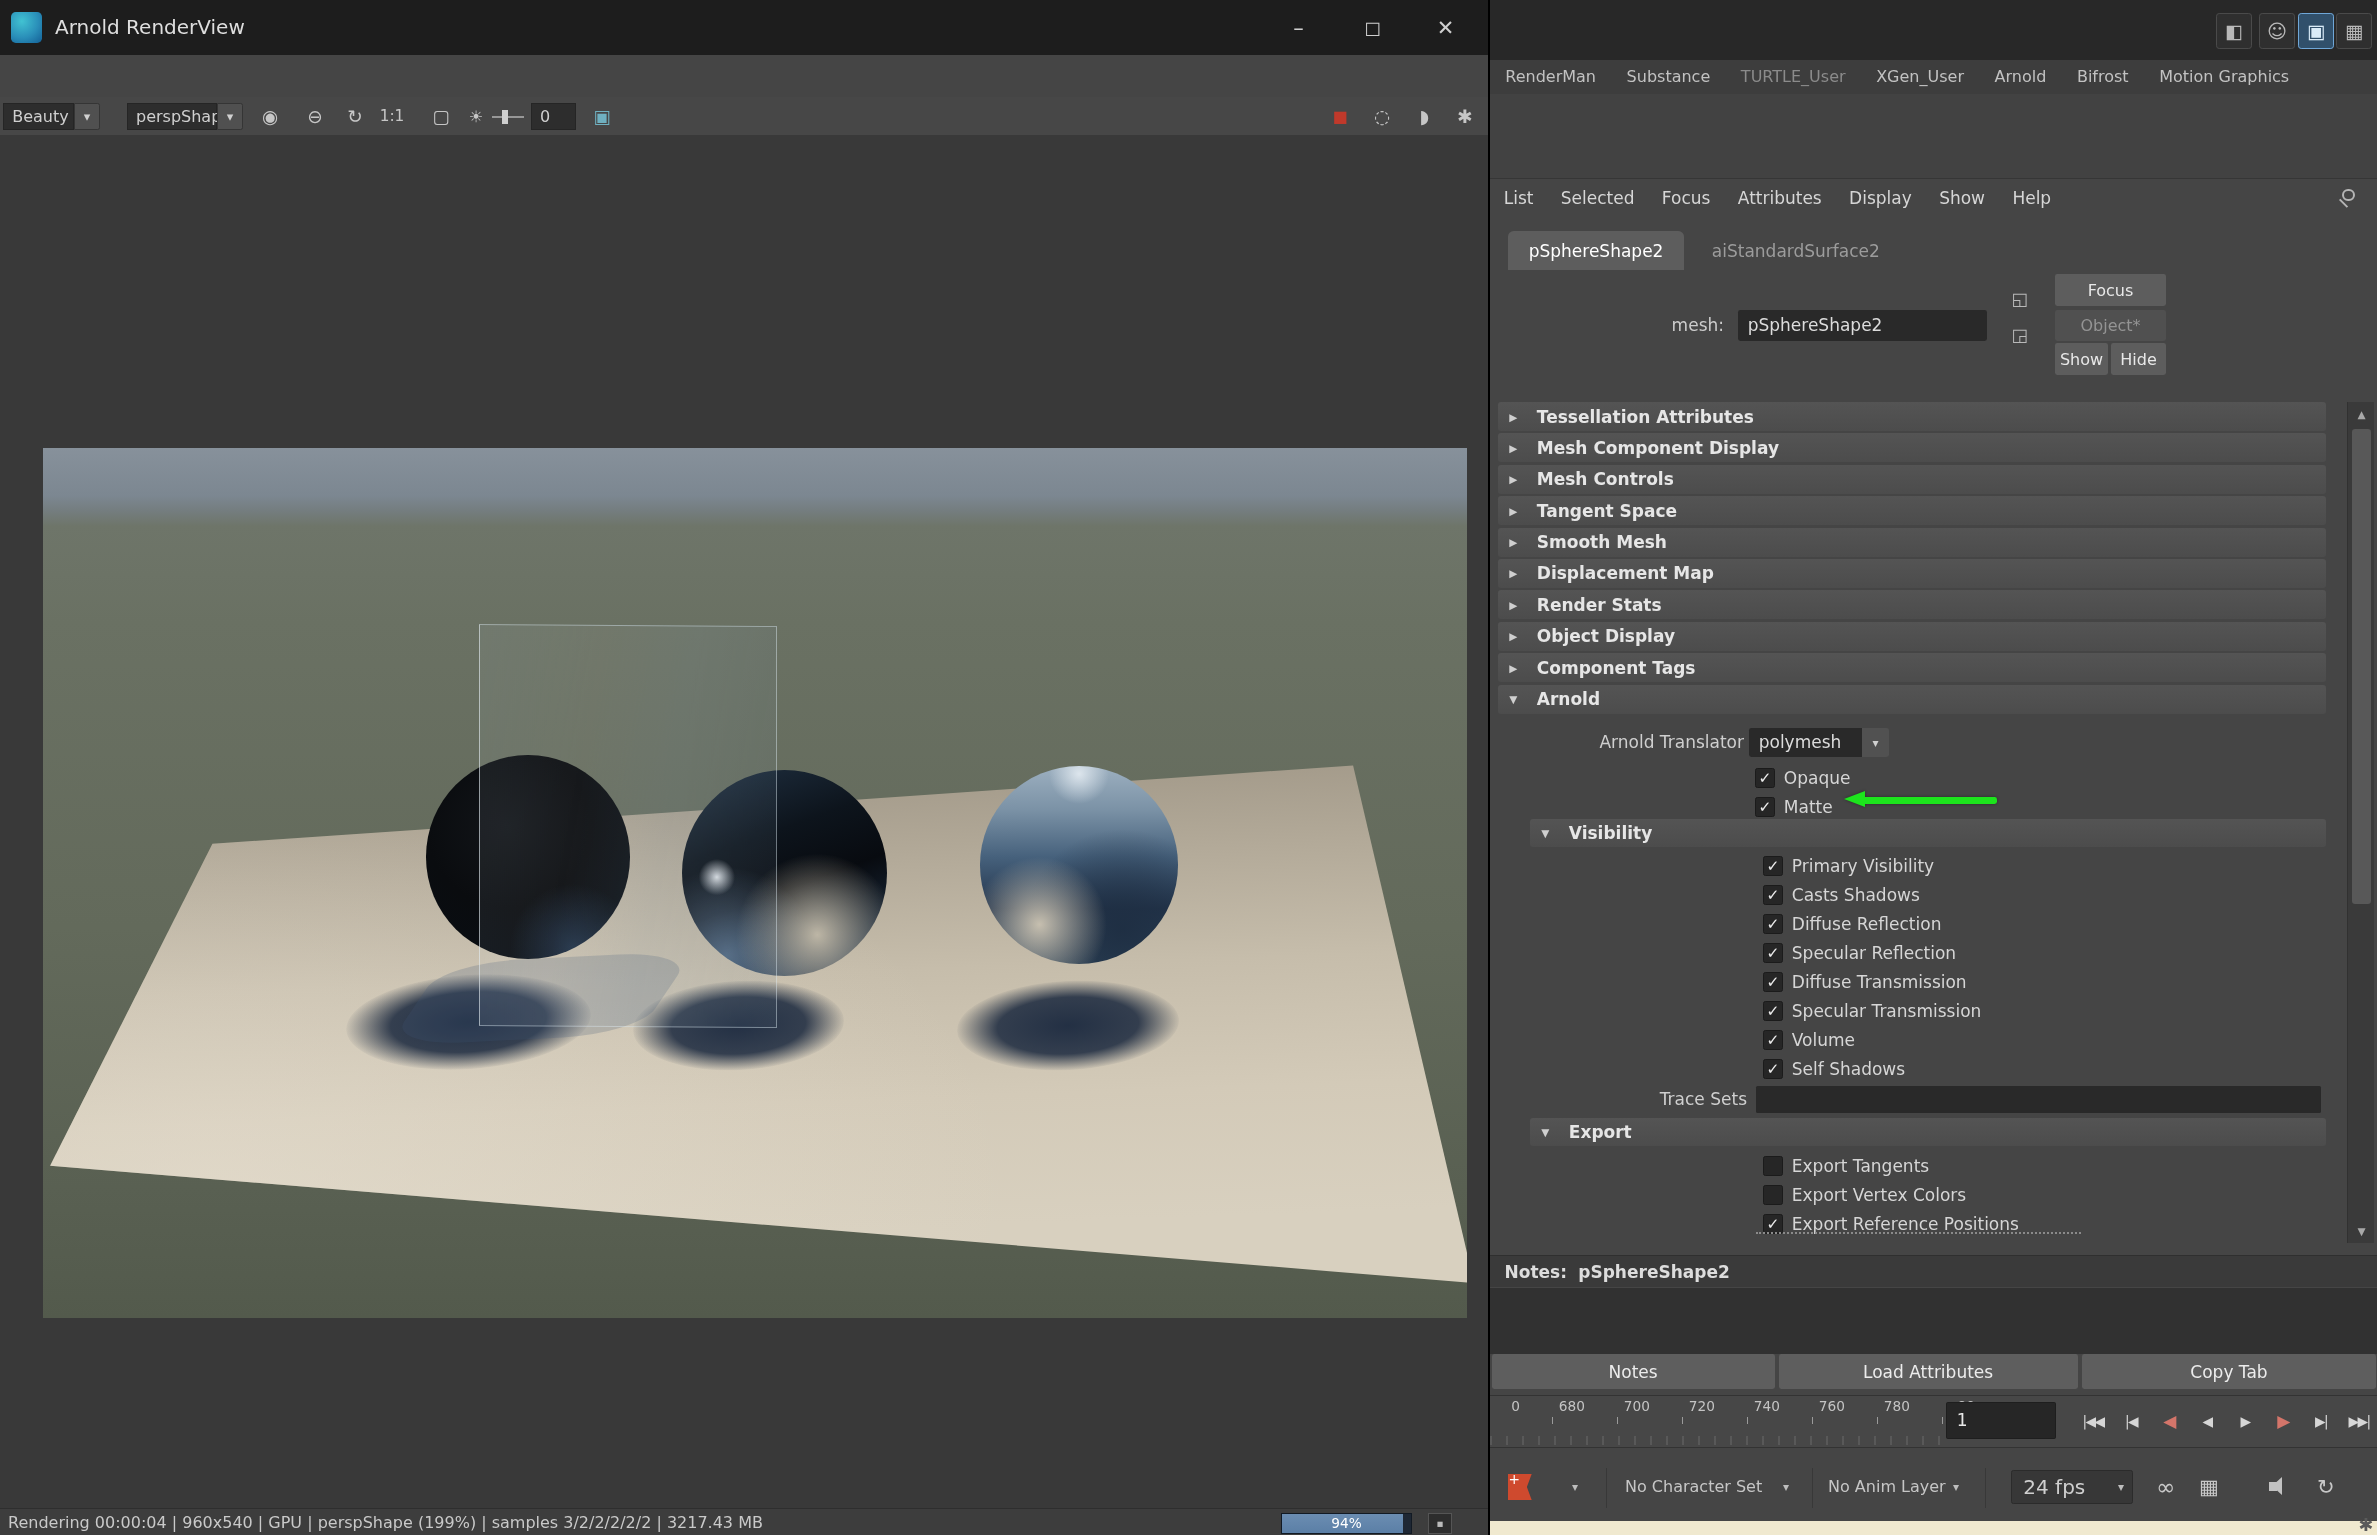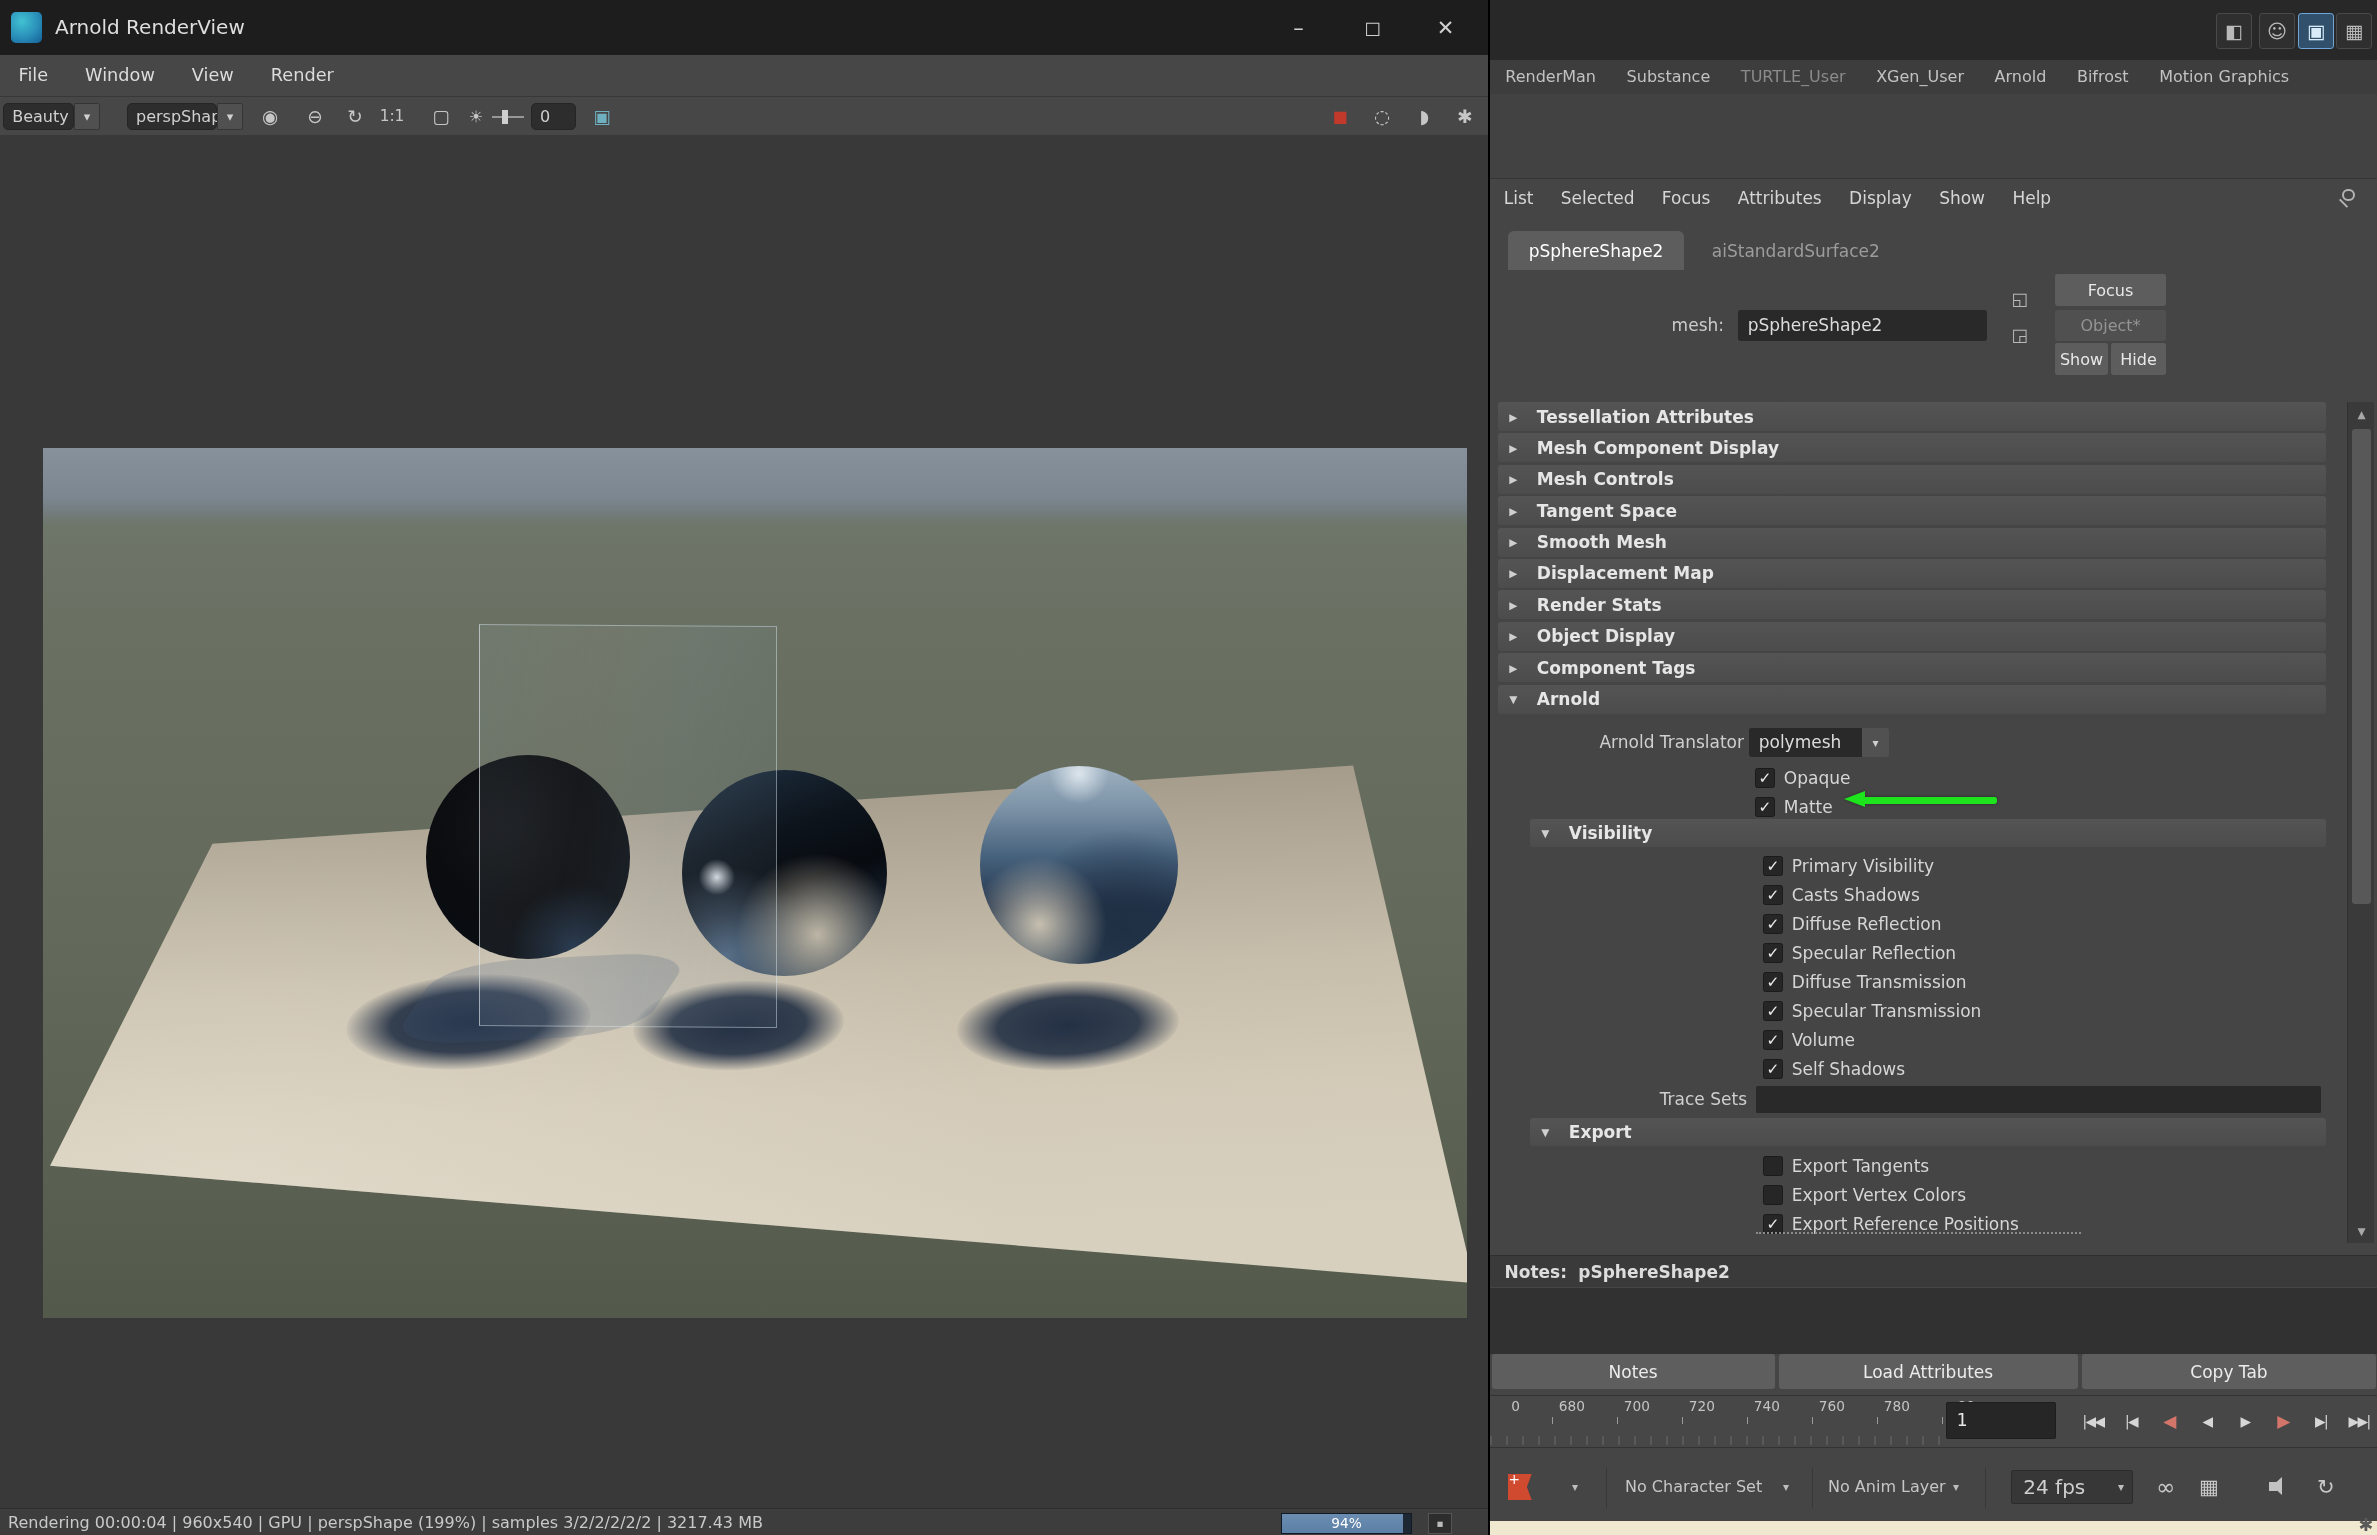--- a/index.html
+++ b/index.html
@@ -16,21 +16,21 @@
   .winbtn{position:absolute;top:0;width:53px;height:55px;display:flex;align-items:center;justify-content:center;
           color:#cfcfcf;font-size:21px;}
   #btn-min{left:1272px;} #btn-max{left:1346px;font-size:17.7px;} #btn-close{left:1419px;}
 
   #rv-menubar{position:absolute;left:0;top:55px;width:1488px;height:41px;background:#474747;
               border-bottom:0.8px solid #383838;display:flex;align-items:center;}
   .rv-menu{padding:0 18.5px;font-size:17.7px;color:#dcdcdc;line-height:41px;}
 
   #rv-toolbar{position:absolute;left:0;top:97px;width:1488px;height:38px;background:#474747;
               border-bottom:0.8px solid #303030;}
-  .combo{position:absolute;top:5.6px;height:27px;background:#2d2d2d;border:0.8px solid #252525;border-radius:5px;
+  .combo{position:absolute;top:5.6px;height:27px;background:#2d2d2d;border:0.8px solid #252525;border-radius:0;
          color:#cfcfcf;font-size:16px;line-height:26px;padding-left:8px;box-sizing:border-box;}
   .combo-arrow{position:absolute;top:5.6px;width:26px;height:27px;background:#505050;border:0.8px solid #353535;
                border-radius:0 2.4px 2.4px 0;display:flex;align-items:center;justify-content:center;
                color:#d0d0d0;font-size:13px;box-sizing:border-box;}
   #aov-box{left:3.2px;width:71px;} #aov-arrow{left:74px;}
   #cam-box{left:127px;width:90px;} #cam-arrow{left:217px;}
   .tbicon{position:absolute;top:5.6px;width:32px;height:27px;display:flex;align-items:center;justify-content:center;
           color:#c6c6c6;font-size:18.5px;}
   #tb-snapshot{left:254px;} #tb-zoomout{left:299px;} #tb-refresh{left:339px;}
   #tb-ratio{left:376px;font-size:15.3px;} #tb-region{left:425px;} #tb-exposure{left:460px;font-size:16px;}
@@ -237,26 +237,20 @@
 
   <div id="rv">
     <div id="rv-titlebar">
       <div id="rv-logo"></div>
       <span id="rv-title">Arnold RenderView</span>
       <div class="winbtn" id="btn-min">–</div>
       <div class="winbtn" id="btn-max">□</div>
       <div class="winbtn" id="btn-close">✕</div>
     </div>
 
-    <div id="rv-menubar">
-      <span class="rv-menu">File</span>
-        <span class="rv-menu">Window</span>
-        <span class="rv-menu">View</span>
-        <span class="rv-menu">Render</span>
-    </div>
 
     <div id="rv-toolbar">
       <div class="combo" id="aov-box">Beauty</div>
       <div class="combo-arrow" id="aov-arrow">▾</div>
       <div class="combo" id="cam-box">perspShape</div>
       <div class="combo-arrow" id="cam-arrow">▾</div>
       <div class="tbicon" id="tb-snapshot">◉</div>
       <div class="tbicon" id="tb-zoomout">⊖</div>
       <div class="tbicon" id="tb-refresh">↻</div>
       <div class="tbicon" id="tb-ratio">1:1</div>

